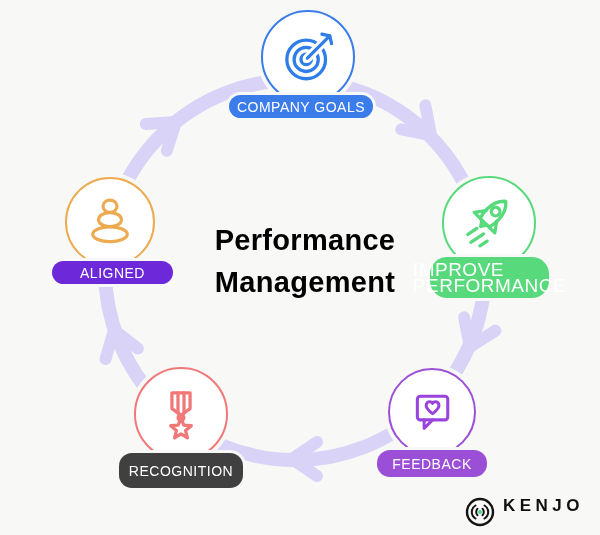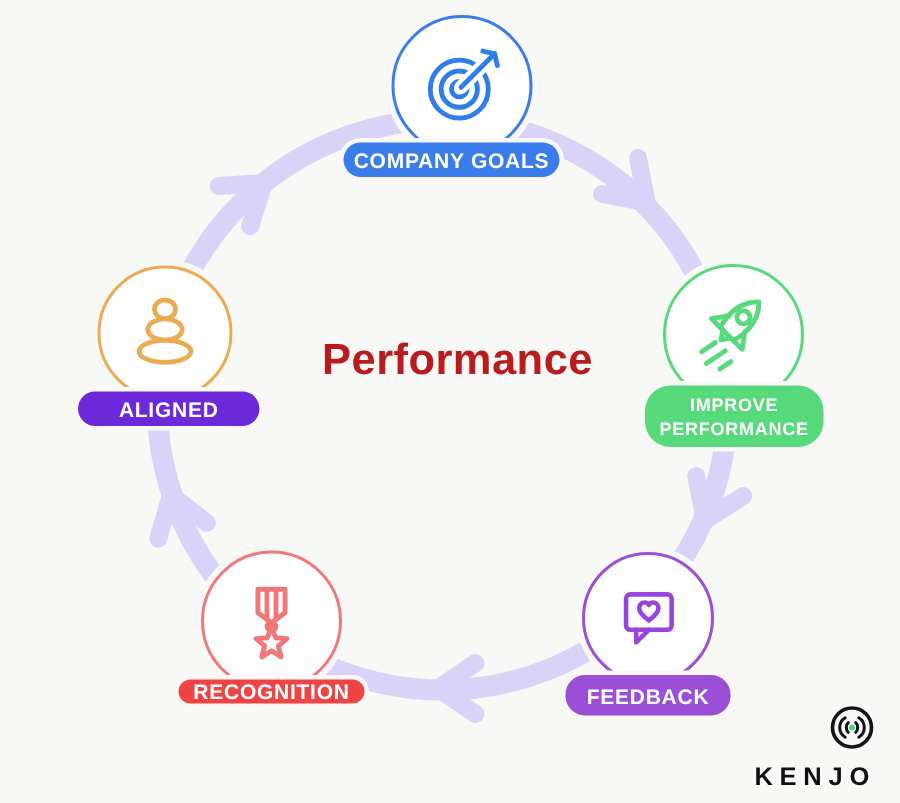--- a/index.html
+++ b/index.html
@@ -8,48 +8,48 @@
     font-family:"Liberation Sans",sans-serif;overflow:hidden;
   }
   .ring-svg{position:absolute;left:0;top:0;z-index:1;}
   .node-circle{
     position:absolute;background:#ffffff;border-radius:50%;
     display:flex;align-items:center;justify-content:center;
     box-shadow:0 0 0 4px #f8f8f7;z-index:2;box-sizing:border-box;
   }
   .node-pill{
     position:absolute;display:flex;align-items:center;justify-content:center;
-    text-align:center;color:#ffffff;font-weight:700;letter-spacing:.5px;
+    text-align:left;color:#ffffff;font-weight:400;letter-spacing:.5px;
     z-index:3;box-shadow:0 0 0 3px #f8f8f7;font-size:14px;line-height:16px;
     border-radius:13px;box-sizing:border-box;
   }
   
   #goals-circle{left:261px;top:10px;width:94px;height:94px;border:2.6px solid #3a7ce9;}
   #goals-pill{left:229px;top:95px;width:144px;height:23px;background:#3a7ce9;}
   
   #improve-circle{left:442px;top:176px;width:94px;height:94px;border:2.6px solid #57d97c;}
-  #improve-pill{left:430px;top:257px;width:119px;height:41px;background:#57d97c;border-radius:17px;font-size:12px;padding:0 6px;}
+  #improve-pill{left:430px;top:257px;width:119px;height:41px;background:#57d97c;border-radius:17px;font-size:19px;padding:0 6px;}
   
   #feedback-circle{left:388px;top:368px;width:88px;height:88px;border:2.6px solid #9b4fd6;}
   #feedback-pill{left:377px;top:450px;width:110px;height:27px;background:#9b4fd6;}
   
   #recognition-circle{left:134px;top:367px;width:94px;height:94px;border:2.6px solid #f17878;}
-  #recognition-pill{left:119px;top:453px;width:124px;height:16px;background:#ef4444;}
+  #recognition-pill{left:119px;top:453px;width:124px;height:35px;background:#404040;}
   
   #aligned-circle{left:65px;top:177px;width:90px;height:90px;border:2.6px solid #ecab50;}
   #aligned-pill{left:52px;top:261px;width:121px;height:23px;background:#6d28d9;}
 
   .center-title{
     position:absolute;left:180px;top:219px;width:250px;text-align:center;
-    font-size:29px;font-weight:700;color:#b91c1c;line-height:42px;
+    font-size:29px;font-weight:700;color:#000000;line-height:42px;
     letter-spacing:.3px;z-index:2;
   }
   .logo{
-    position:absolute;right:16px;bottom:7px;display:flex;align-items:flex-end;
-    gap:7px;z-index:2;flex-direction:column;
+    position:absolute;right:16px;bottom:7px;display:flex;align-items:flex-start;
+    gap:7px;z-index:2;
   }
   .logo-text{font-size:17px;font-weight:700;letter-spacing:4.5px;color:#101010;}
 </style>
 </head>
 <body>
 
 <div class="stage">
 
   <svg class="ring-svg" width="600" height="535" viewBox="0 0 600 535">
     <circle cx="295" cy="270" r="190" fill="none" stroke="#d9d4f7" stroke-width="14"></circle>
@@ -123,20 +123,21 @@
         <ellipse cx="24" cy="10.5" rx="6" ry="5.3"></ellipse>
         <ellipse cx="24" cy="22" rx="9.8" ry="6"></ellipse>
         <ellipse cx="24" cy="34.5" rx="14.8" ry="6.3"></ellipse>
       </g>
     </svg>
   </div>
   <div class="node-pill" id="aligned-pill">ALIGNED</div>
 
   <div class="center-title">
     <div>Performance</div>
+    <div>Management</div>
   </div>
 
   <div class="logo">
     <svg width="32" height="32" viewBox="0 0 32 32">
       <g fill="none" stroke="#141414" stroke-linecap="round">
         <circle cx="16" cy="16" r="13" stroke-width="2.4"></circle>
         <path d="M11.5,9.5 C9,11 7.8,13.5 7.8,16 C7.8,18.5 9,21 11.5,22.5" stroke-width="2"></path>
         <path d="M20.5,9.5 C23,11 24.2,13.5 24.2,16 C24.2,18.5 23,21 20.5,22.5" stroke-width="2"></path>
         <path d="M13.5,12.8 C12.6,13.6 12.2,14.8 12.2,16 C12.2,17.2 12.6,18.4 13.5,19.2" stroke-width="2"></path>
         <path d="M18.5,12.8 C19.4,13.6 19.8,14.8 19.8,16 C19.8,17.2 19.4,18.4 18.5,19.2" stroke-width="2"></path>

